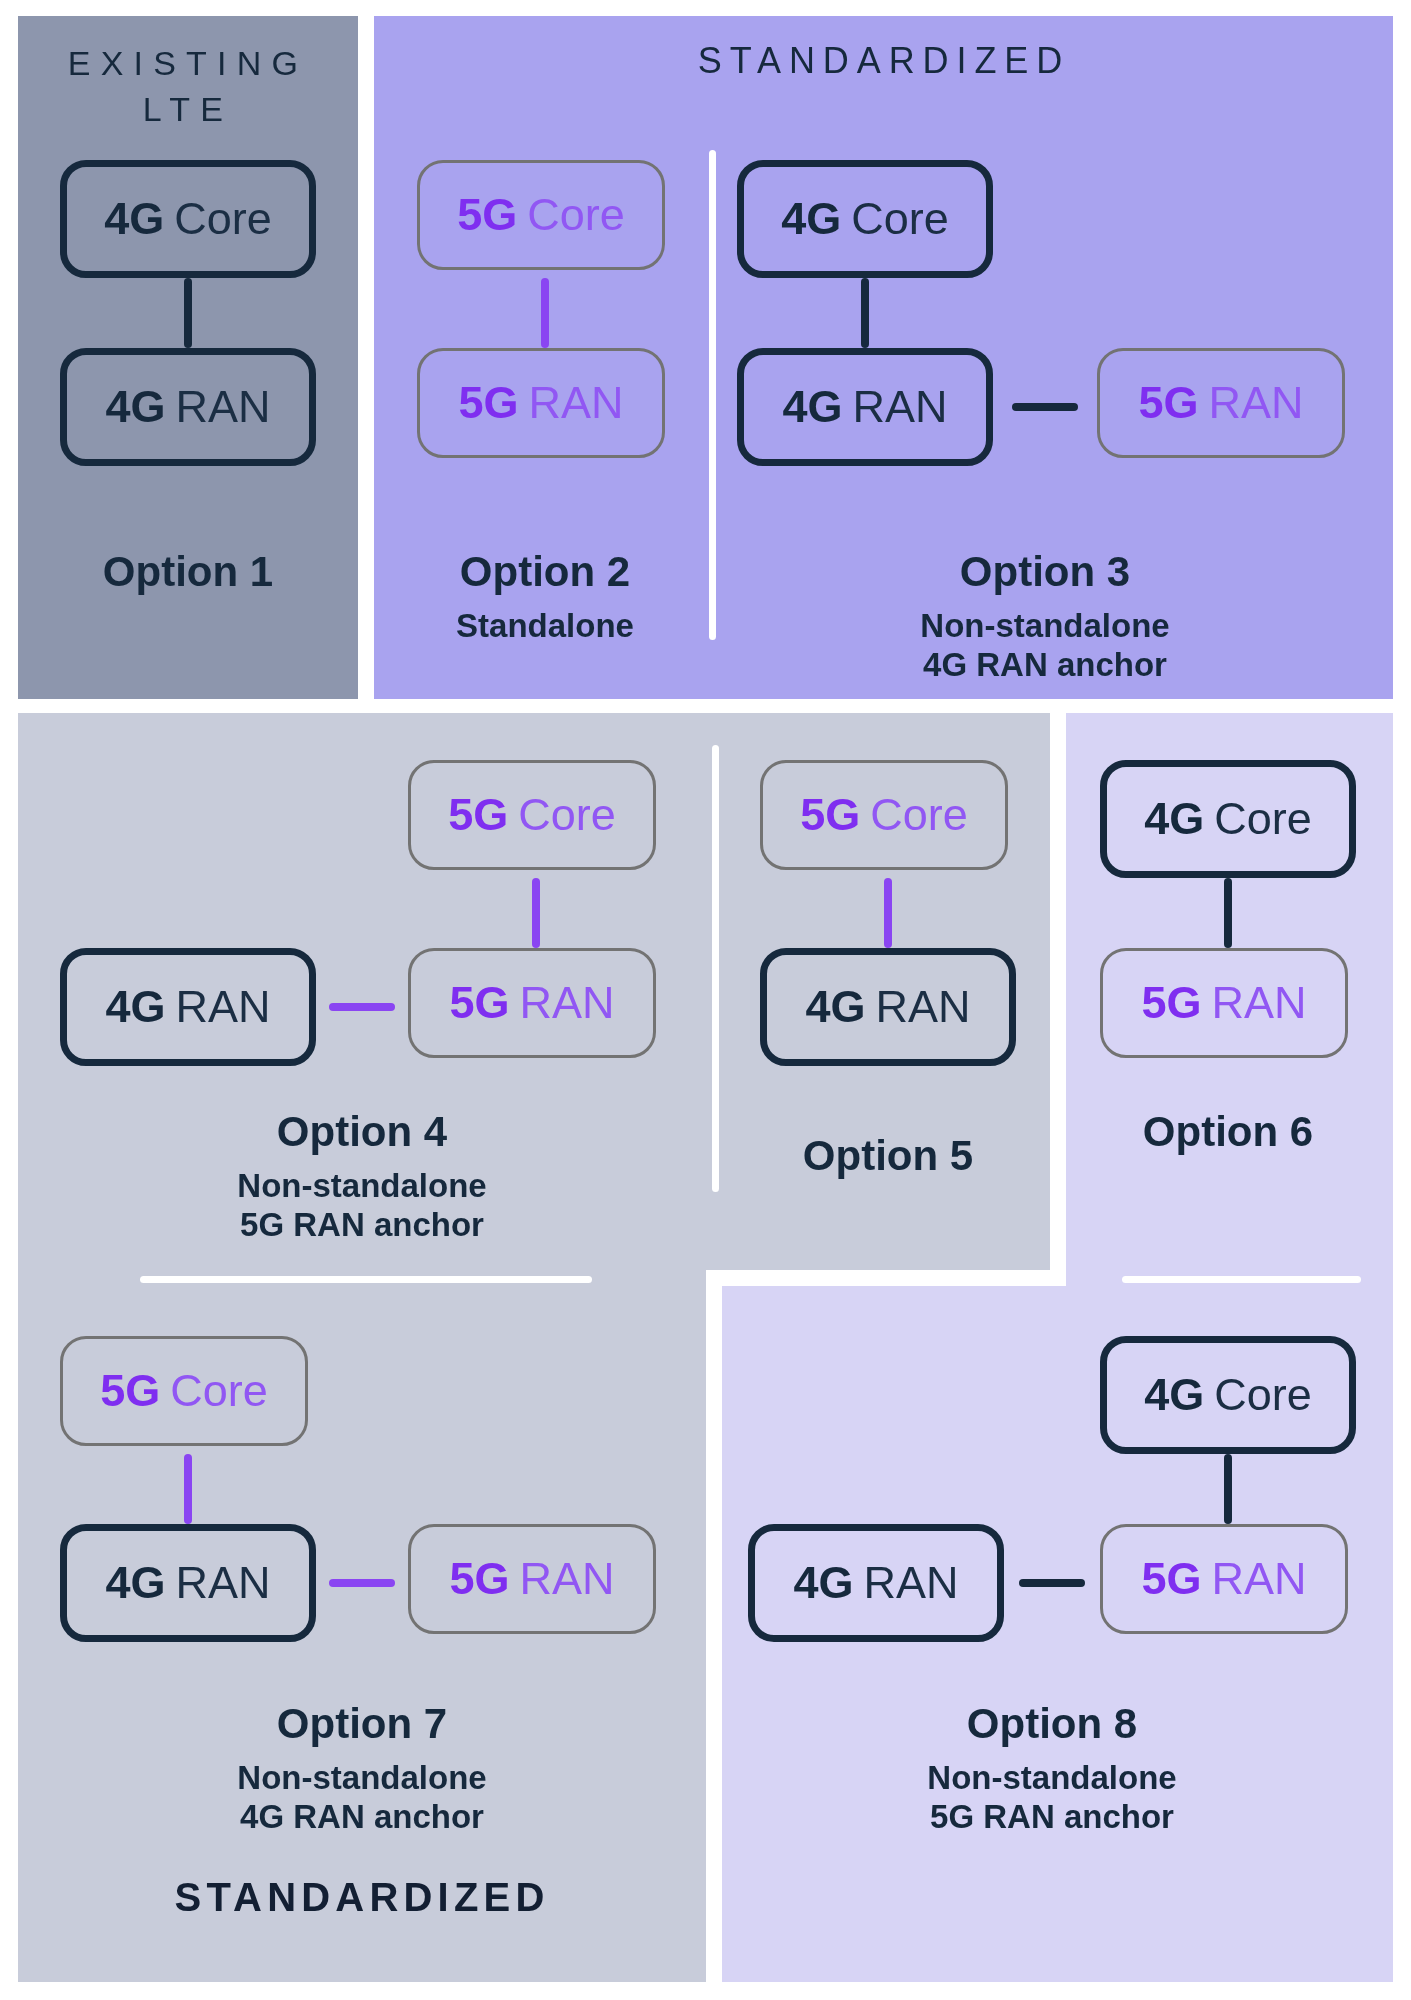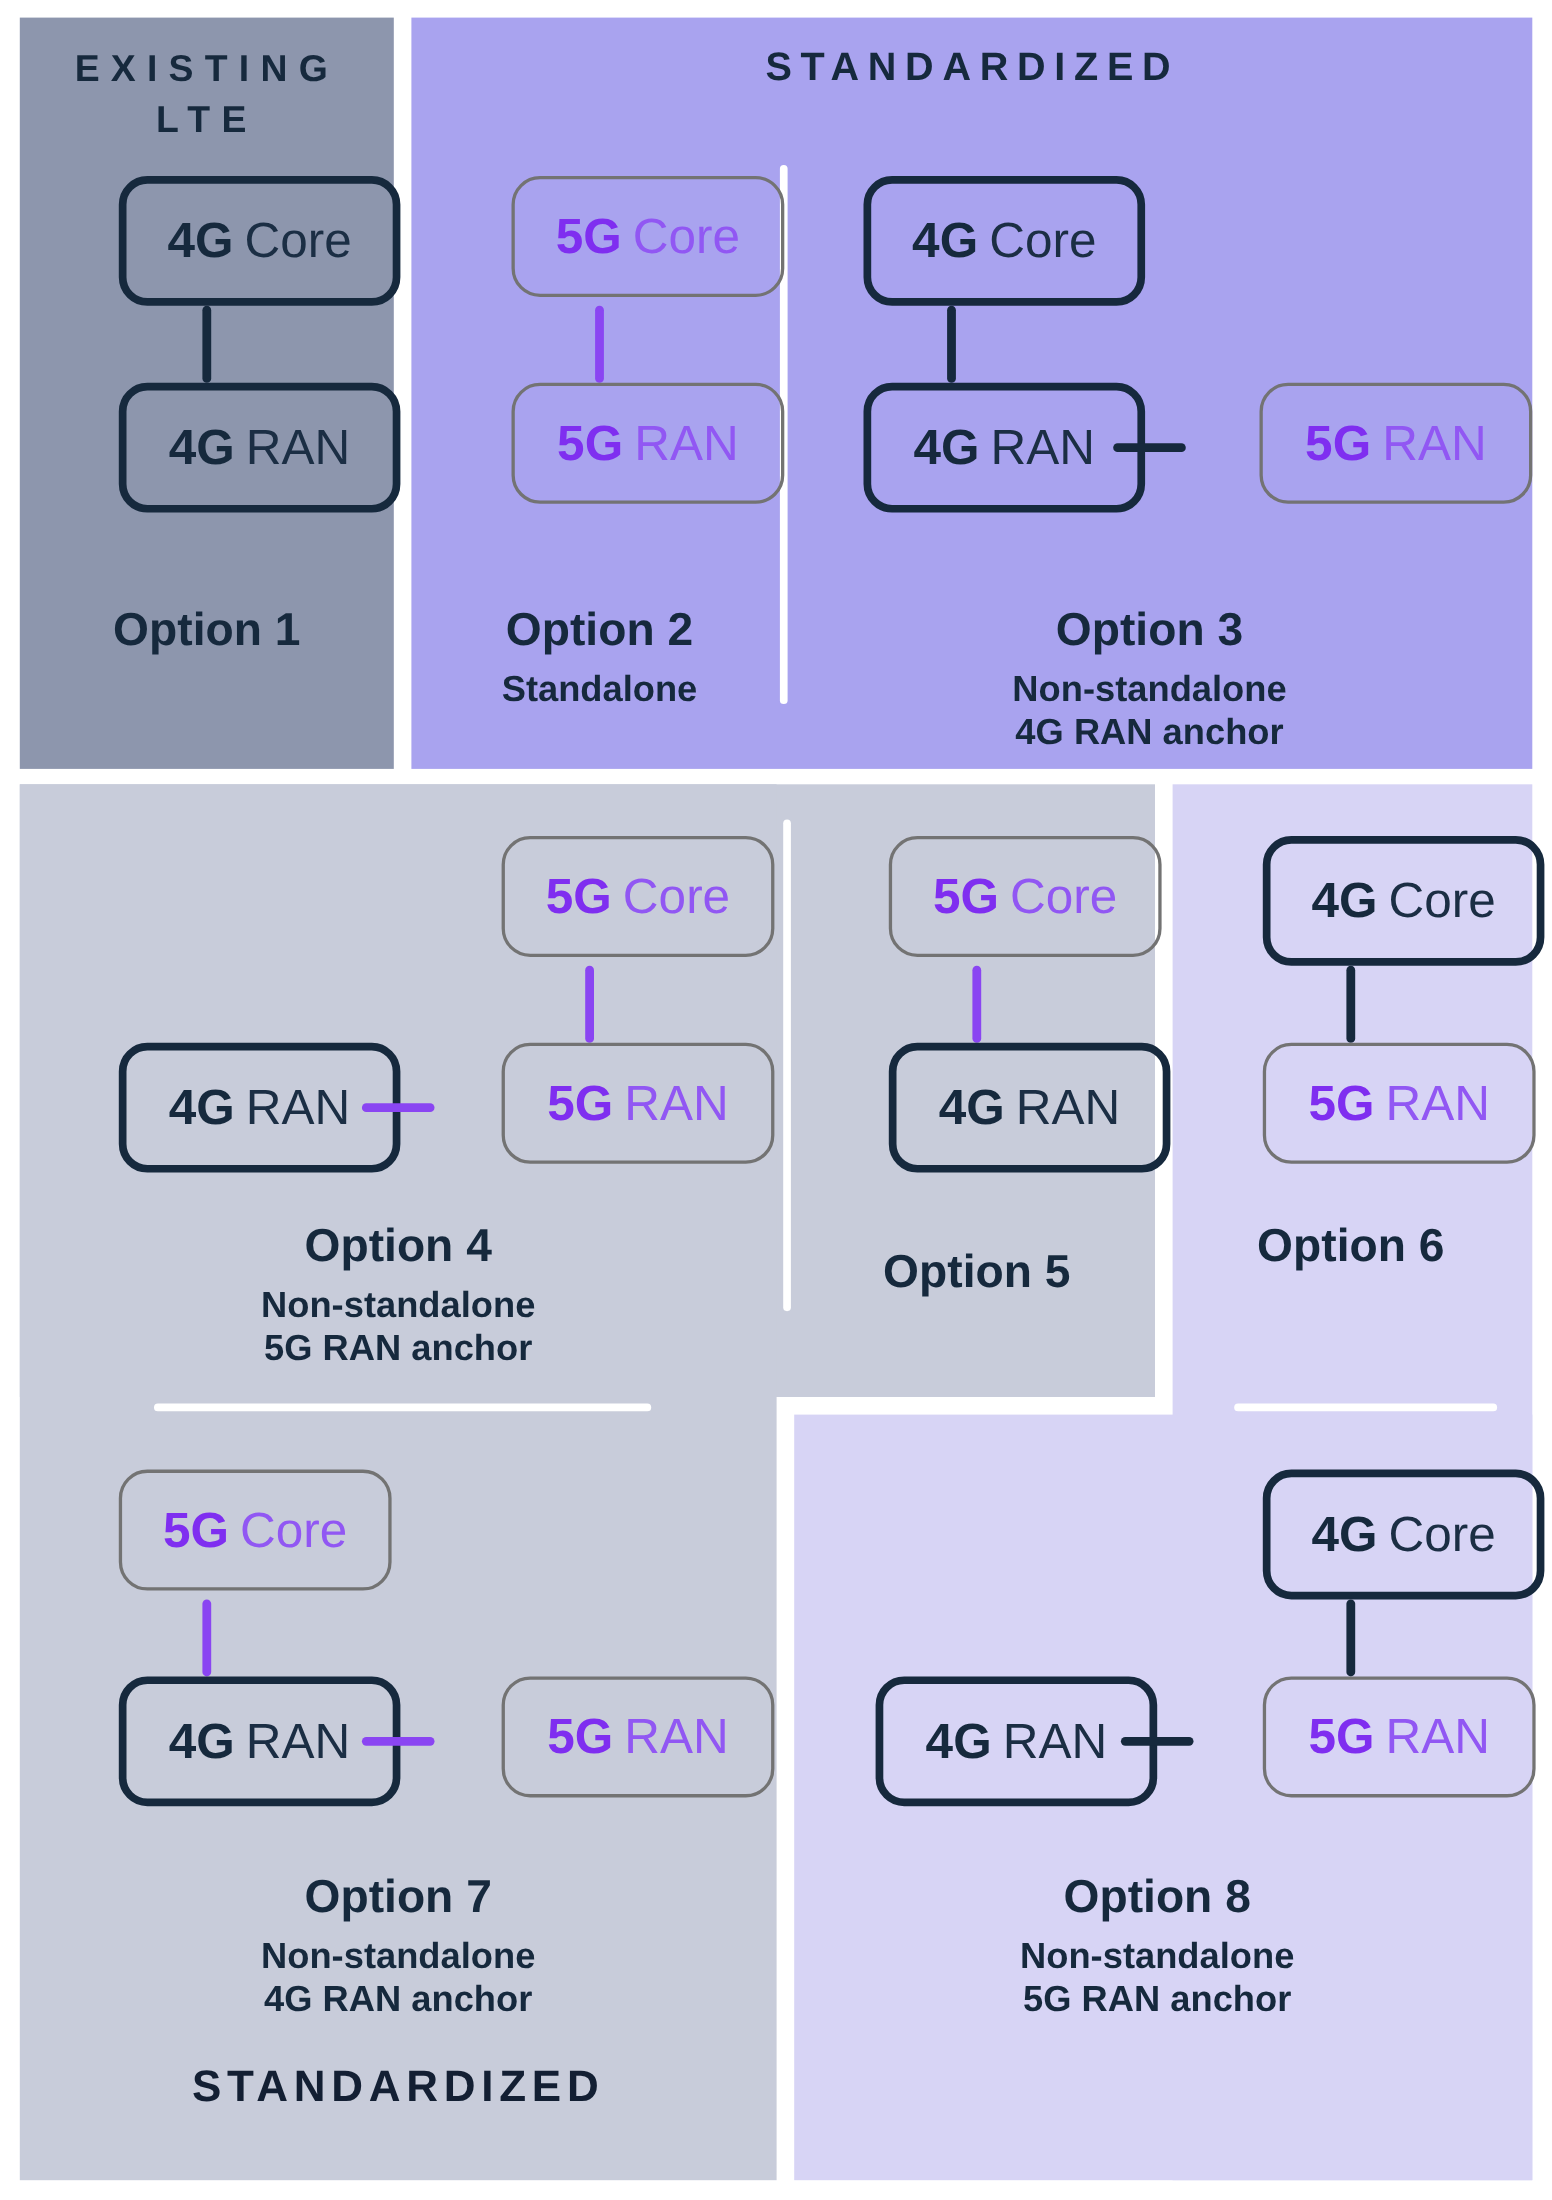--- a/index.html
+++ b/index.html
@@ -7,35 +7,35 @@
     width:1411px;height:2000px;position:relative;background:#ffffff;
     font-family:"Liberation Sans",sans-serif;overflow:hidden;
   }
   .panel{position:absolute;}
   .p-lte{background:#8D96AD;}
   .p-std{background:#A9A3EF;}
   .p-gray{background:#C8CCDA;}
   .p-lav{background:#D7D4F5;}
 
   .sec-title{
-    position:absolute;text-align:center;font-weight:bold;color:#16293D;
+    position:absolute;text-align:center;font-weight:normal;color:#16293D;
     letter-spacing:0.30em;font-size:34px;line-height:46px;white-space:nowrap;
   }
   .sec-title span{display:block;}
   .sec-title.big{font-size:36px;letter-spacing:0.22em;}
   .sec-footer{
     position:absolute;text-align:center;font-weight:bold;color:#131F33;
     font-size:40px;line-height:50px;letter-spacing:0.13em;white-space:nowrap;
   }
   .sec-footer span{display:block;}
 
   .node{
     position:absolute;width:242px;height:104px;border-radius:26px;
     display:flex;align-items:center;justify-content:center;
-    font-size:45px;white-space:nowrap;margin-left:48px;
+    font-size:45px;white-space:nowrap;
   }
   .node .gen{font-weight:bold;margin-right:10px;}
   .n4g{border:7px solid #16293D;color:#16293D;}
   .n5g{border:3px solid #737373;}
   .n5g .gen{color:#7F2EF0;}
   .n5g .nm{color:#9157F3;}
   .n4g .nm{color:#1B2E44;}
 
   .vconn{position:absolute;width:8px;height:70px;border-radius:4px;}
   .hconn{position:absolute;width:66px;height:8px;border-radius:4px;}

